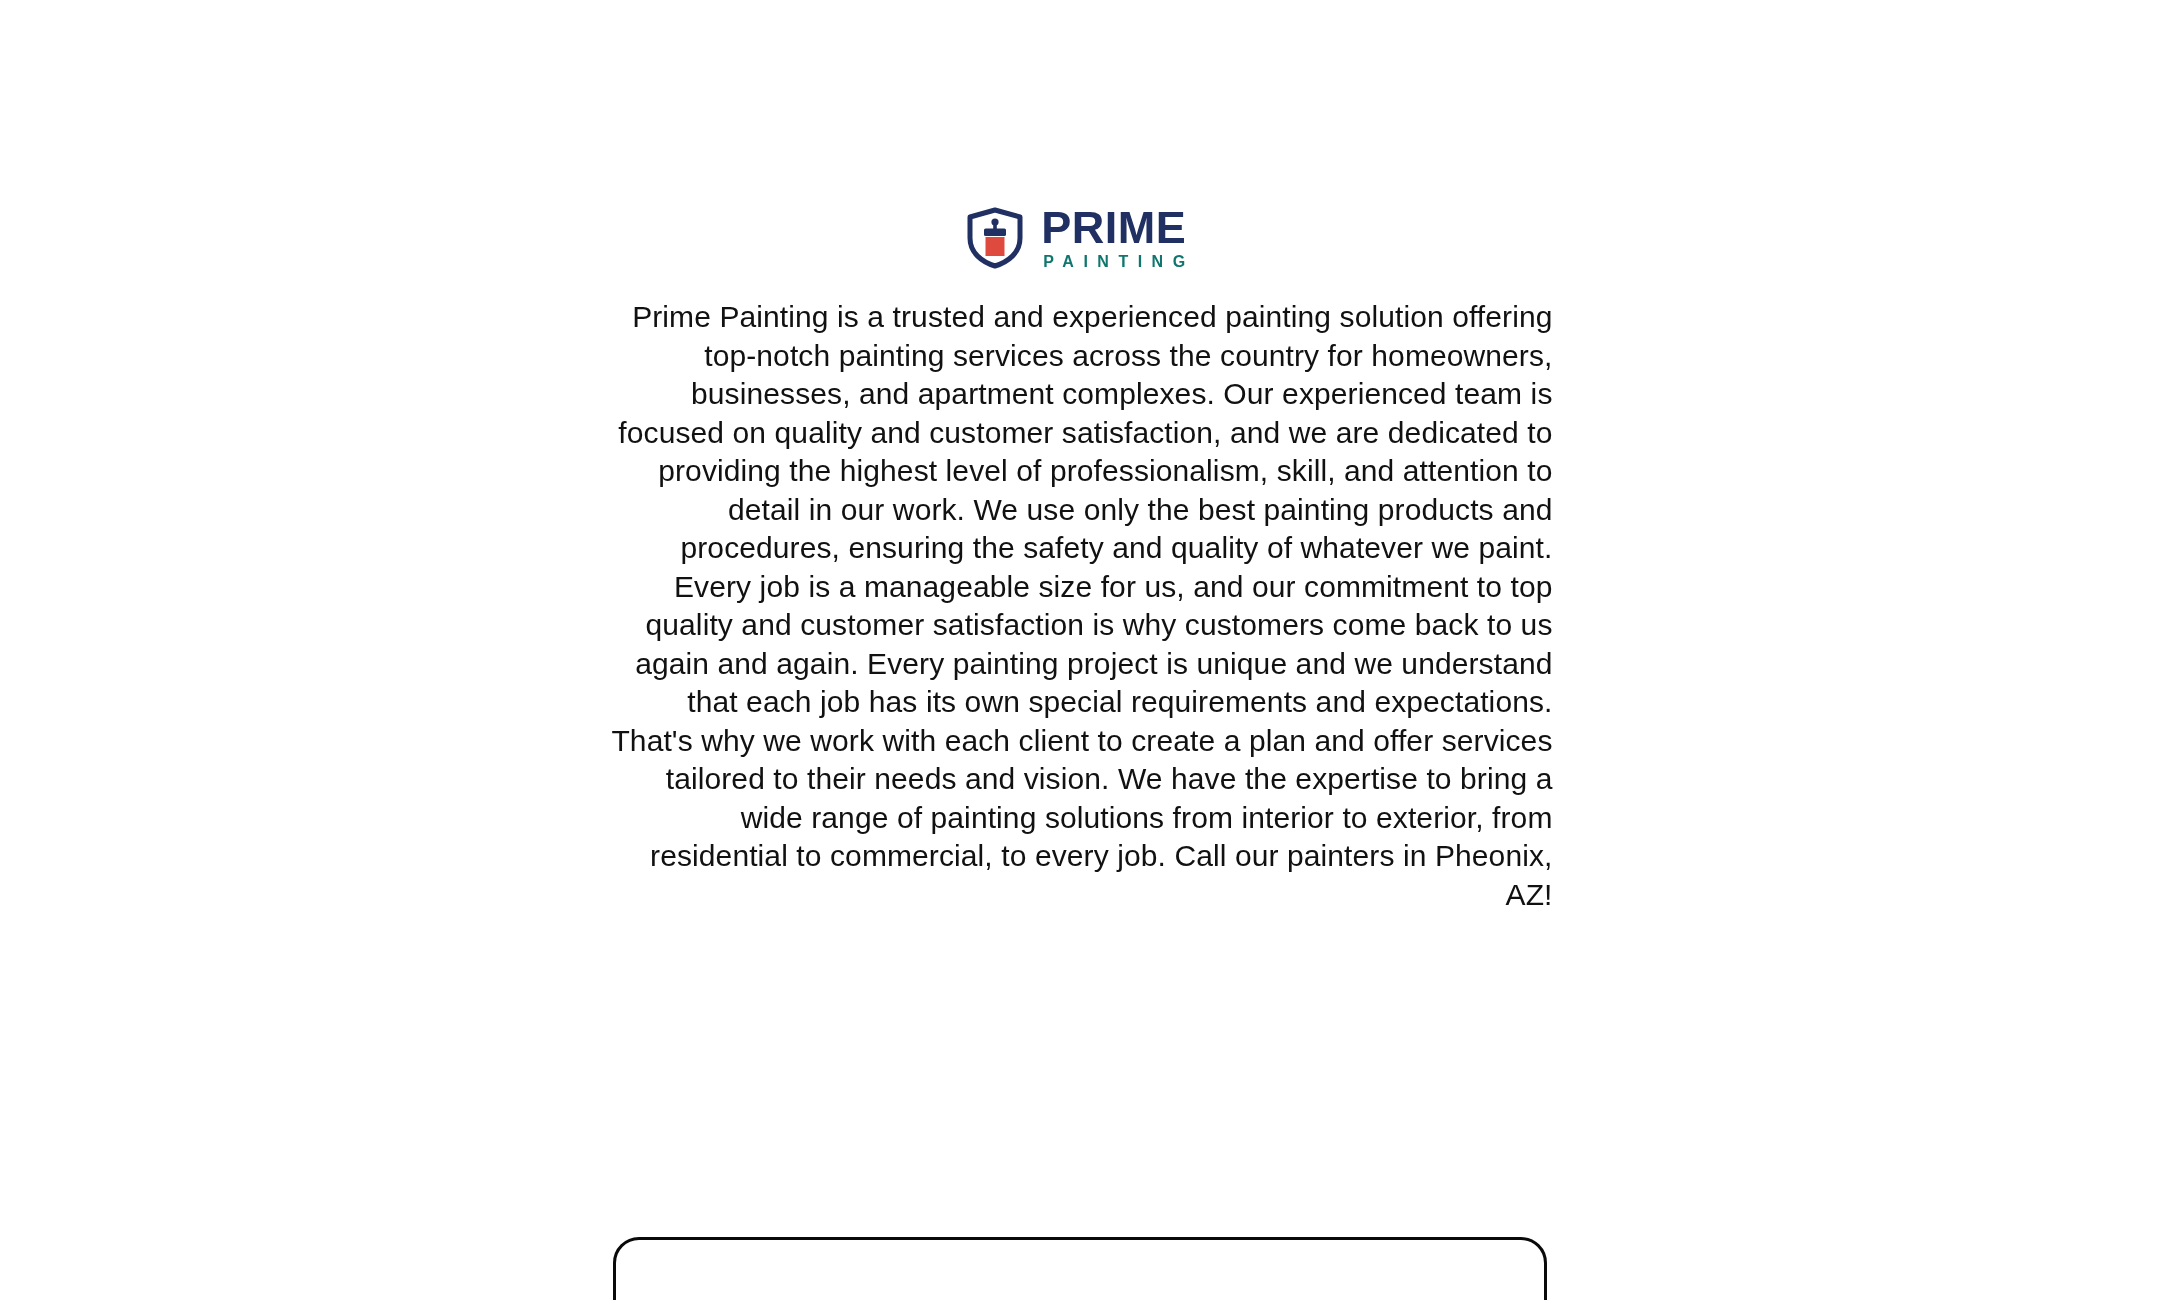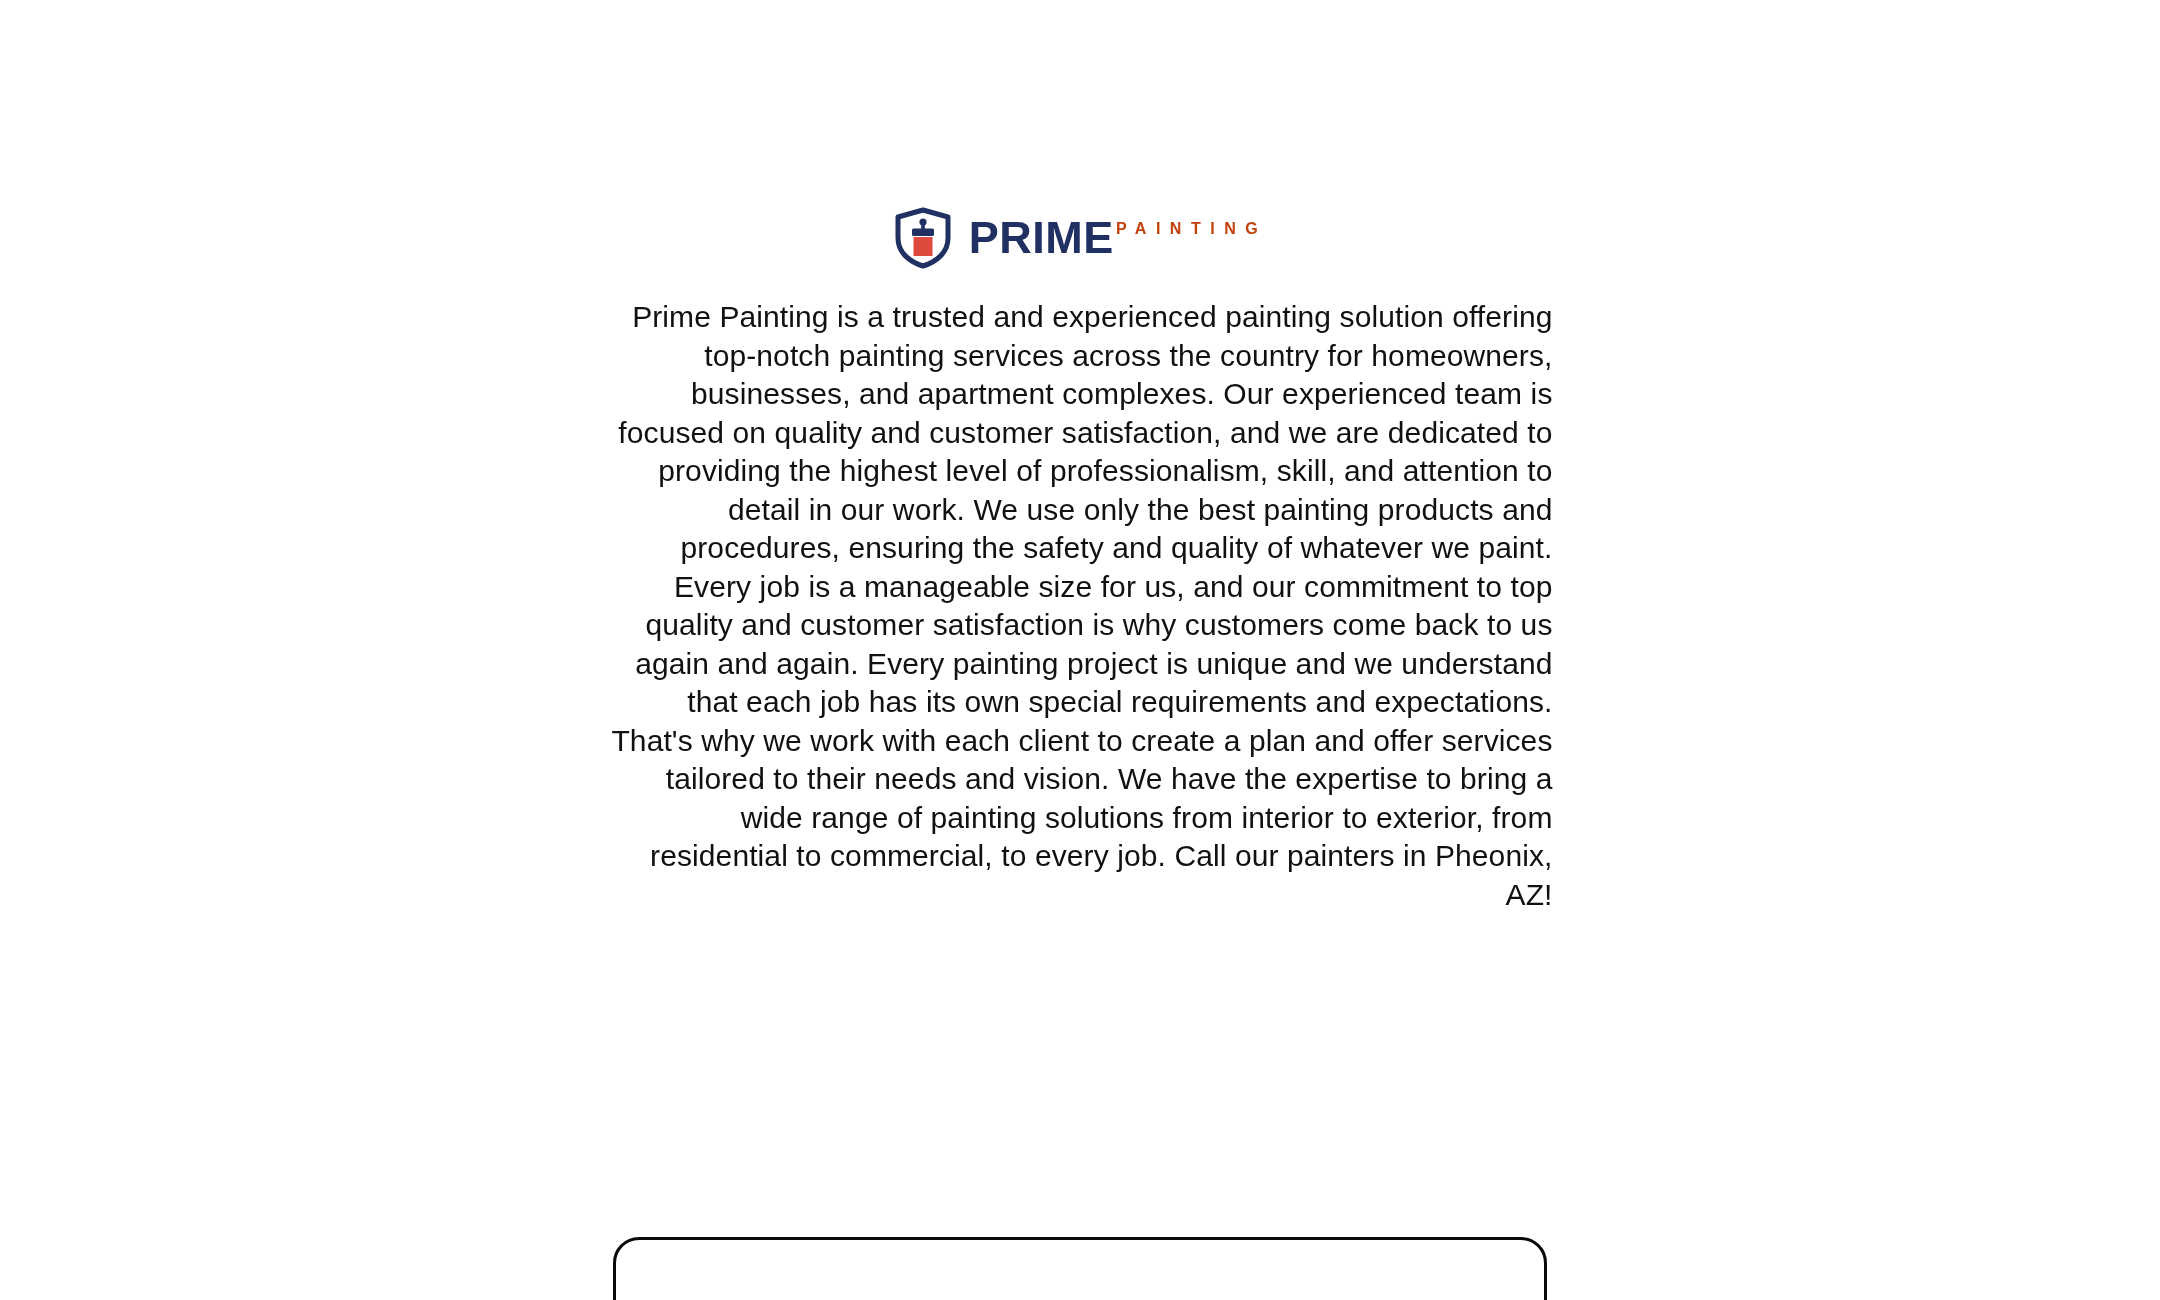--- a/index.html
+++ b/index.html
@@ -35,38 +35,38 @@
     height: 66px;
   }
   .logo-mark {
     width: 60px;
     height: 62px;
     flex: 0 0 auto;
     display: block;
   }
   .logo-text {
     display: flex;
-    flex-direction: row;
+    flex-direction: column;
     justify-content: center;
     line-height: 1;
   }
   .logo-word-primary {
     font-family: "Liberation Sans", sans-serif;
     font-weight: bold;
     font-size: 45px;
     letter-spacing: 0.5px;
     color: #213063;
     line-height: 0.96;
   }
   .logo-word-secondary {
     font-family: "Liberation Sans", sans-serif;
     font-weight: bold;
     font-size: 16px;
     letter-spacing: 9.5px;
-    color: #c2410c;
+    color: #0f766e;
     margin-top: 5px;
     margin-left: 2px;
     line-height: 1;
   }
 
   
   .page-title {
     margin: 0;
     padding: 0;
     margin-top: 118px;

